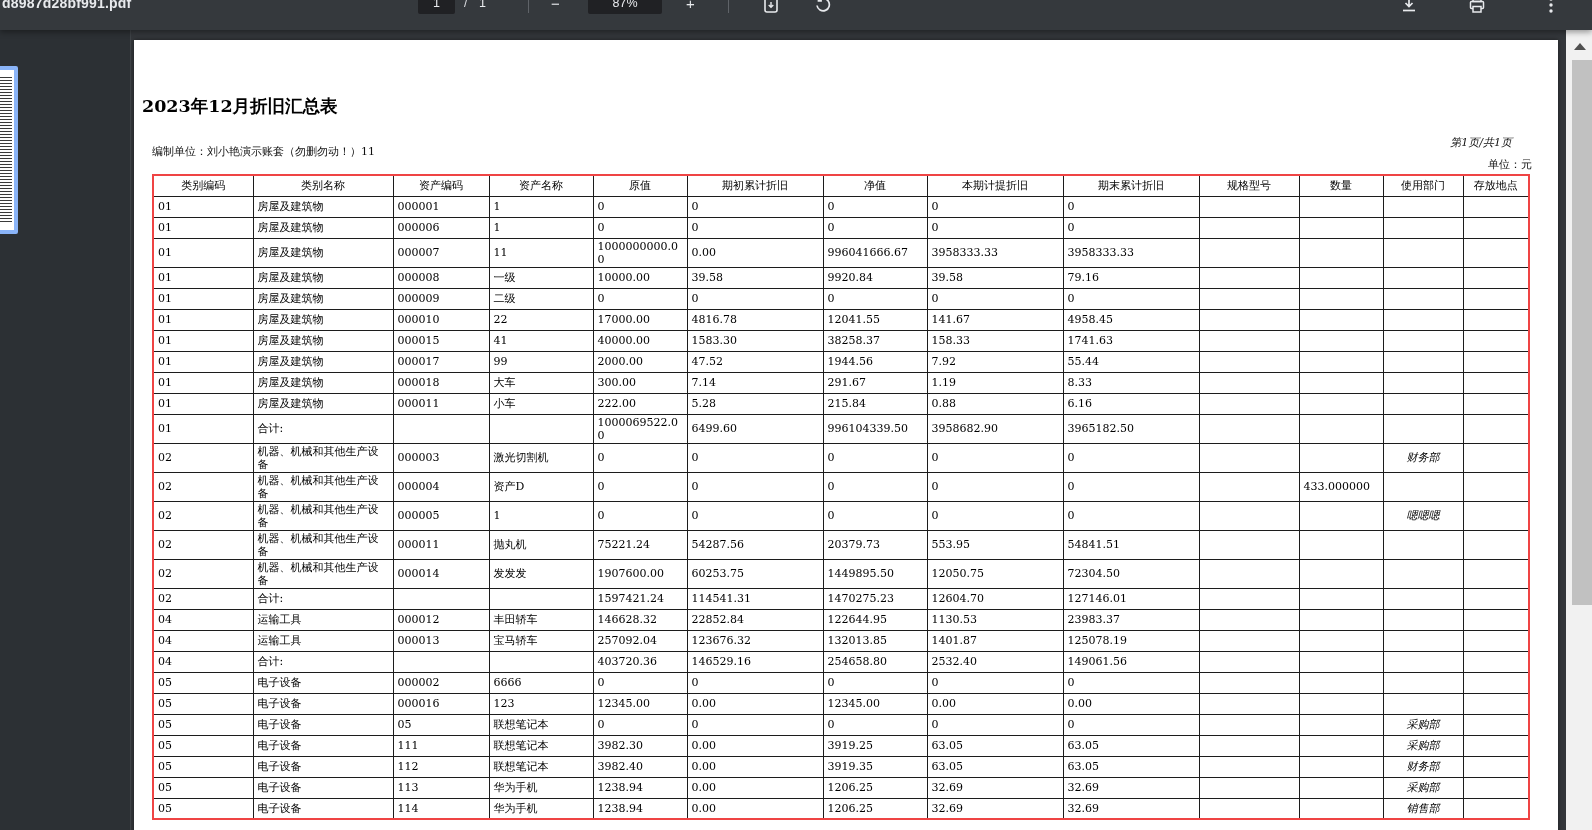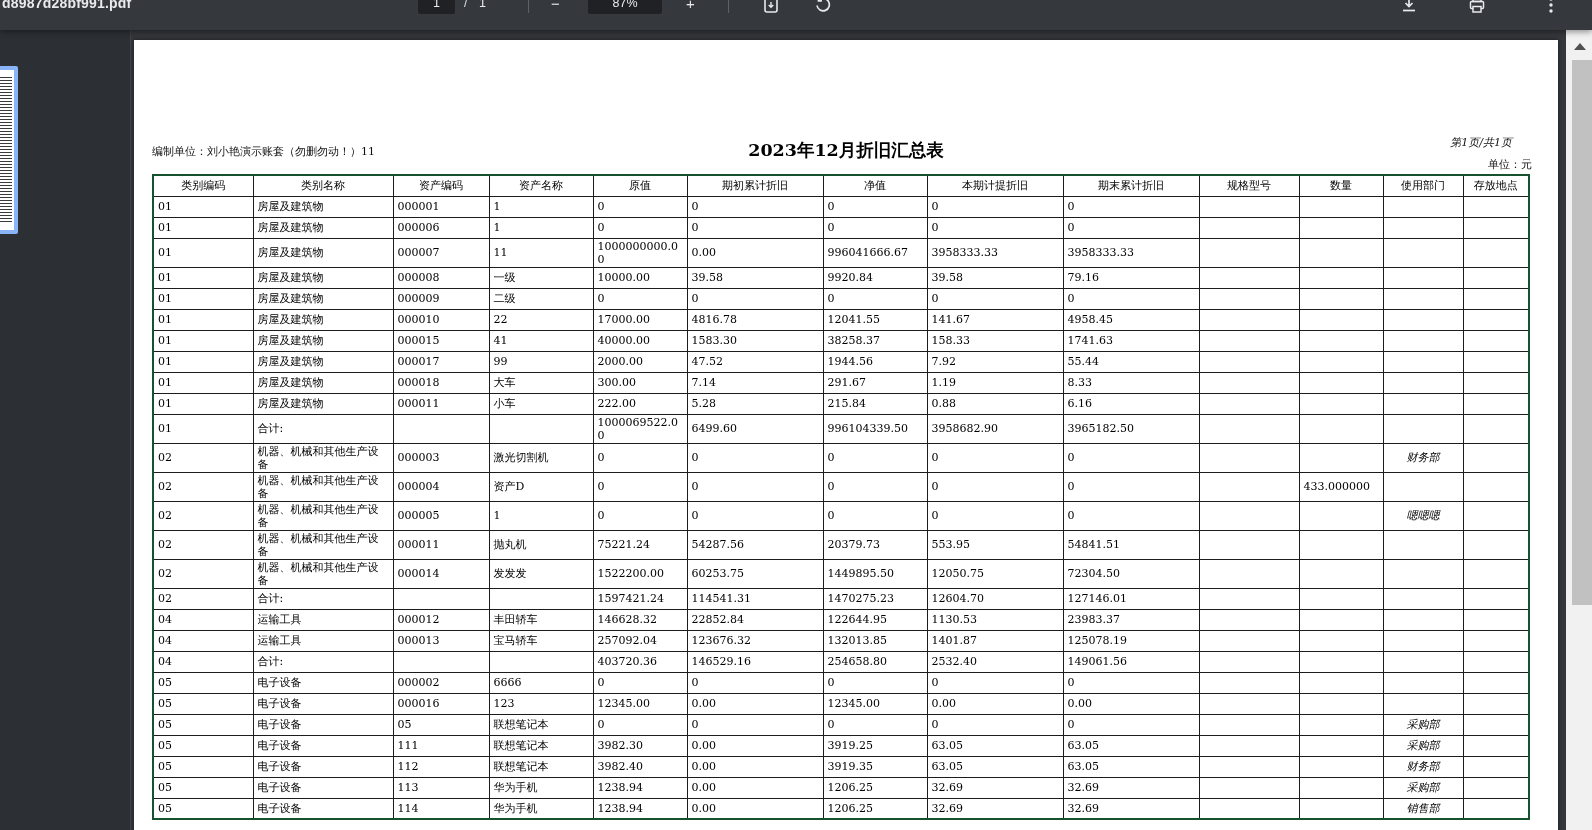--- a/index.html
+++ b/index.html
@@ -43,31 +43,31 @@
   .content {
     position:absolute; left:131px; top:30px; width:1435px; height:800px;
     background:#34373b; overflow:hidden;
   }
   .page {
     position:absolute; left:3px; top:10px; width:1424px; height:1100px;
     background:#ffffff; box-shadow:0 0 4px rgba(0,0,0,.5);
     font-family:"DejaVu Serif", serif; color:#111;
   }
   .doc-title {
-    position:absolute; left:0; top:54px; width:100%;
-    text-align:center; font-size:17.5px; font-weight:bold; color:#000;margin-top:44px;
+    position:absolute; left:8px; top:54px; width:100%;
+    font-size:17.5px; font-weight:bold; color:#000;
   }
   .doc-pageinfo { position:absolute; right:46px; top:95px; font-size:11px;font-style:italic; }
   .doc-prepared { position:absolute; left:18px; top:104px; font-size:11px; }
   .doc-unit { position:absolute; right:26px; top:117px; font-size:11px; }
 
   
   .tbl-wrap { position:absolute; left:18px; top:134px; }
   table { border-collapse:collapse; table-layout:fixed; width:1376px;
-          font-size:11px; line-height:13px; color:#000; border:2px solid #14532d; }
+          font-size:11px; line-height:13px; color:#000; border:2px solid #ef4444; }
   th, td { border:1px solid #1c1c1c; padding:1px 4px; vertical-align:middle;
            overflow:hidden; white-space:normal; word-break:break-all; }
   th { text-align:center; font-weight:normal; height:21px; }
   td { text-align:left; height:21px; }
   td.c-center { text-align:center;font-style:italic; }
 
   
   .scrollbar { position:absolute; right:0; top:30px; width:26px; height:800px; background:#f1f1f1; z-index:20; }
   .sb-up { position:absolute; left:8px; top:13px; width:0; height:0;
            border-left:6px solid transparent; border-right:6px solid transparent;
@@ -402,21 +402,21 @@
               <td></td>
               <td></td>
               <td class="c-center"></td>
               <td class="c-center"></td>
             </tr>
             <tr>
               <td>02</td>
               <td>机器、机械和其他生产设备</td>
               <td>000014</td>
               <td>发发发</td>
-              <td>1522200.00</td>
+              <td>1907600.00</td>
               <td>60253.75</td>
               <td>1449895.50</td>
               <td>12050.75</td>
               <td>72304.50</td>
               <td></td>
               <td></td>
               <td class="c-center"></td>
               <td class="c-center"></td>
             </tr>
             <tr>

